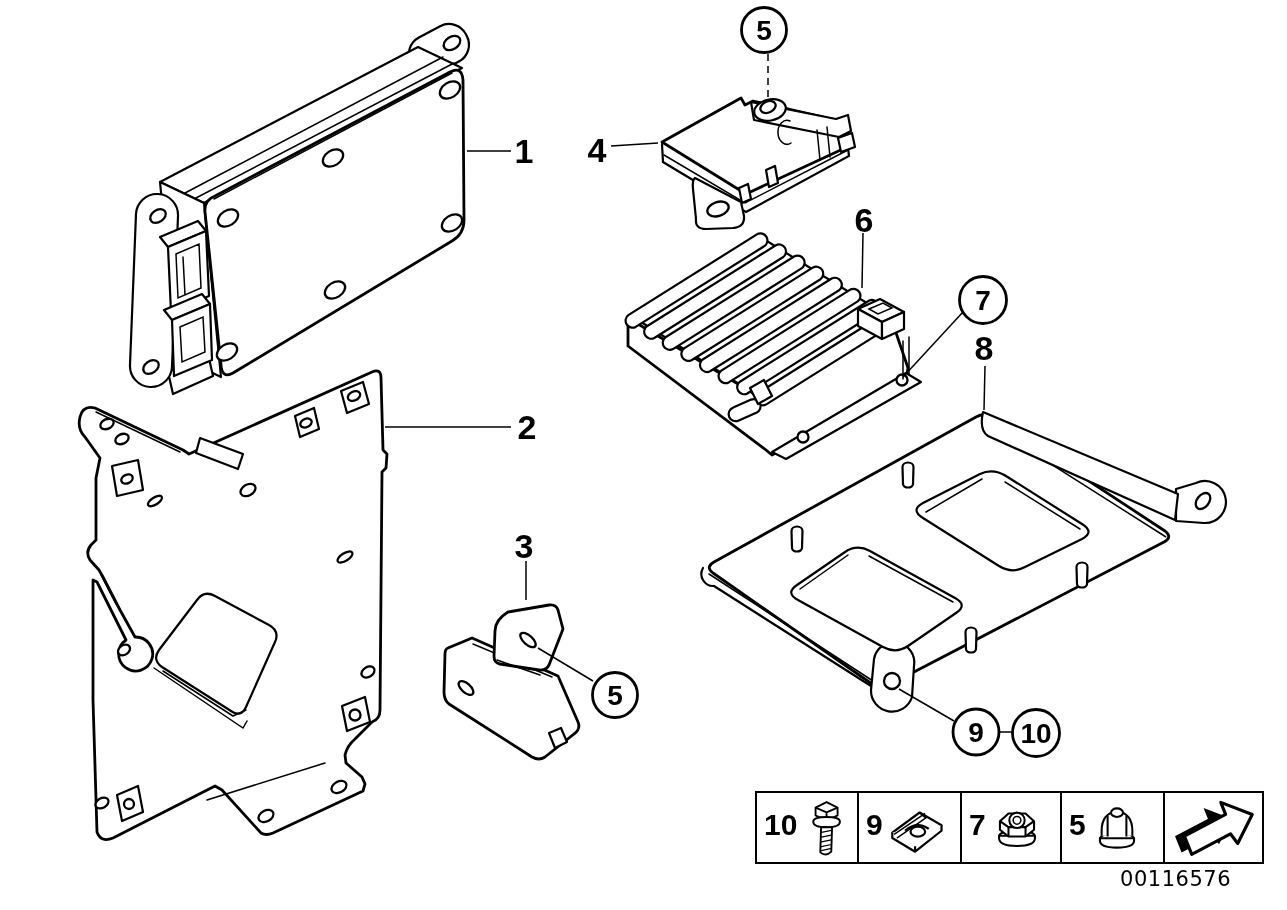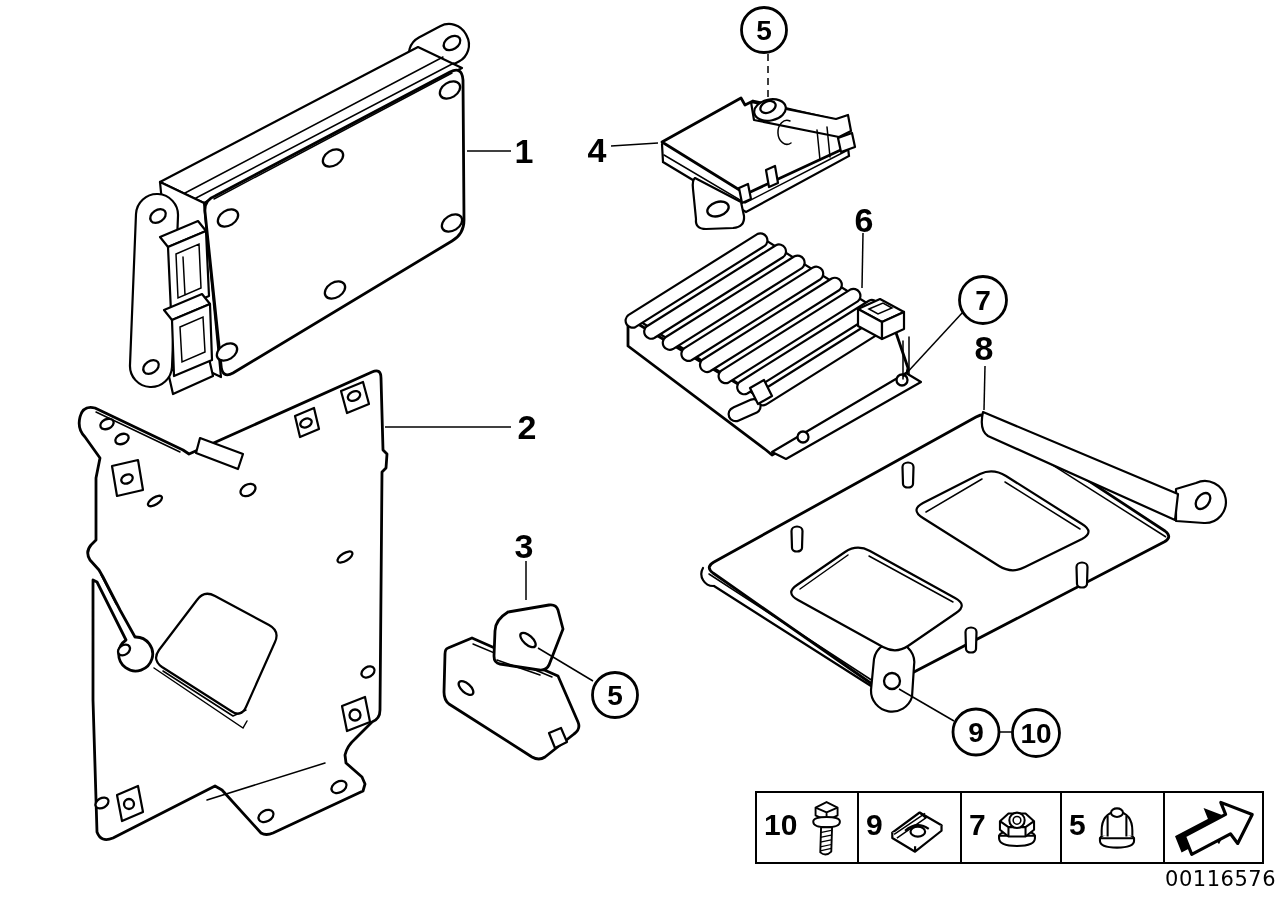--- a/index.html
+++ b/index.html
@@ -17,21 +17,21 @@
   .ct{font:700 28px "Liberation Sans",sans-serif;text-anchor:middle;fill:#000}
   .co{fill:#fff;stroke:#000;stroke-width:2.8}
   
   #legend{position:absolute;left:755px;top:791px;width:509px;height:73px;
           border:2px solid #000;box-sizing:border-box;display:flex;background:#fff}
   .cell{position:relative;border-right:2px solid #000;box-sizing:border-box;height:100%;
         display:flex;align-items:center}
   .cell:last-child{border-right:none}
   .cell .ref{font:700 30px "Liberation Sans",sans-serif;padding:0 2px 6px 7px;color:#000}
   .cell svg{display:block}
-  #partnum{position:absolute;left:1158px;top:867px;width:118px;text-align:right;
+  #partnum{position:absolute;left:1113px;top:867px;width:118px;text-align:right;
            font:400 21px "DejaVu Sans",sans-serif;letter-spacing:.5px;color:#000}
 </style>
 </head>
 <body>
 
 <div id="canvas">
 
 <svg id="art" width="1287" height="910" viewBox="0 0 1287 910">
 
   <g>

